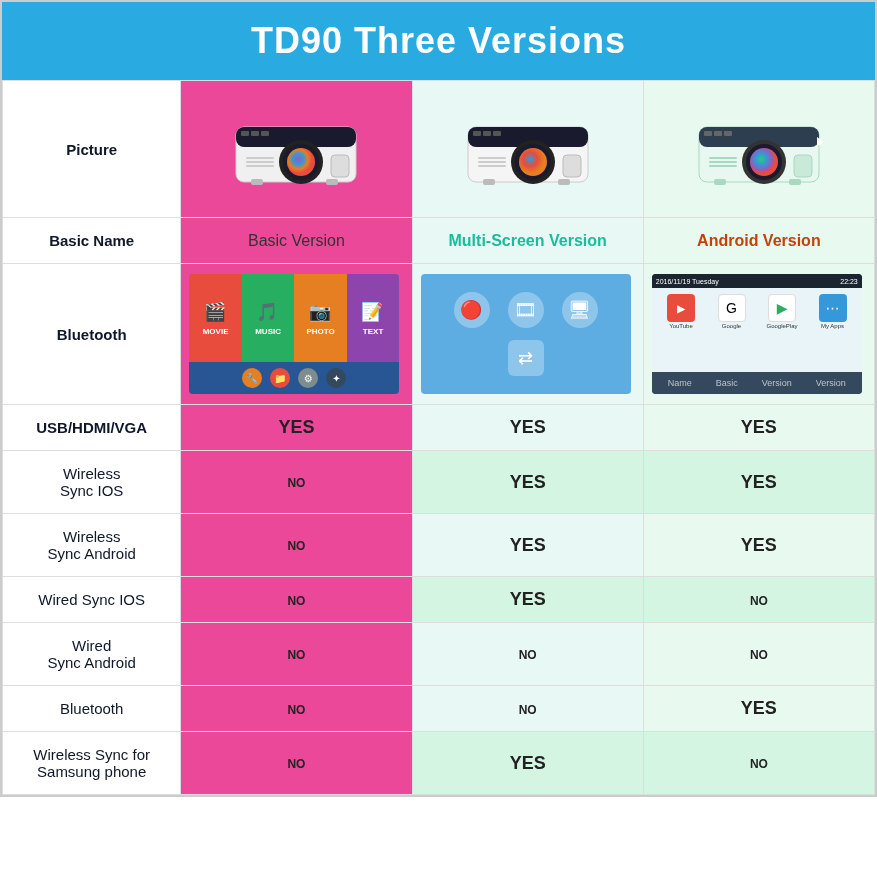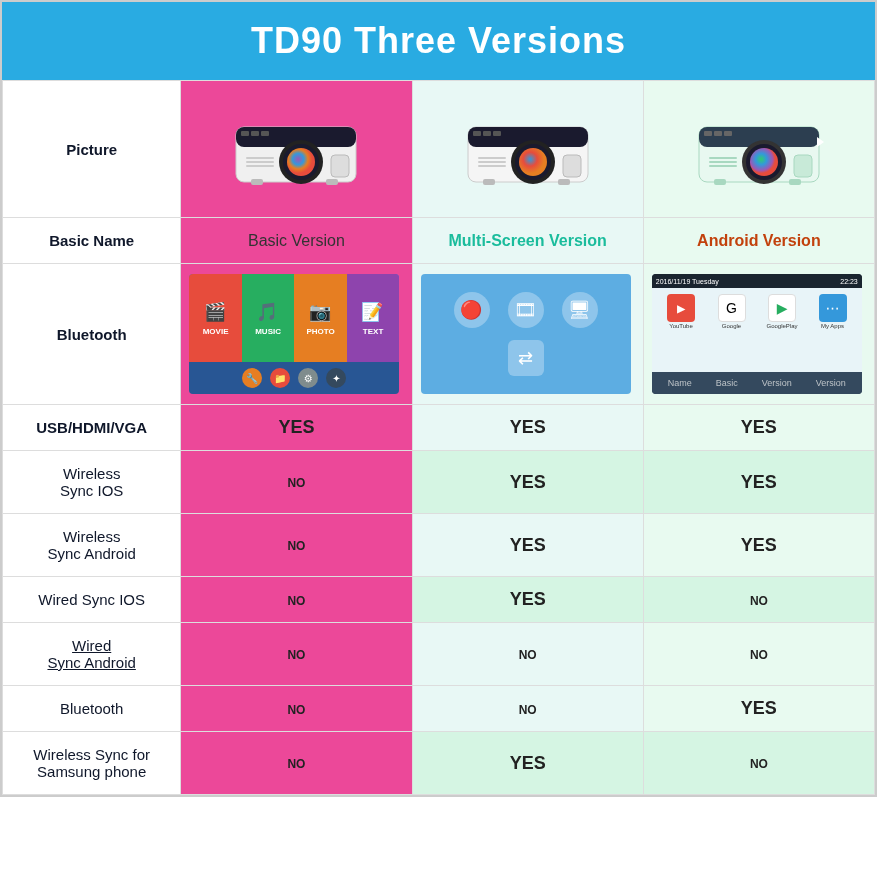--- a/index.html
+++ b/index.html
@@ -467,21 +467,21 @@
       </td>
       <td class="col-multi">
         <span class="yes-text">YES</span>
       </td>
       <td class="col-android">
         <span class="no-text">NO</span>
       </td>
     </tr>
 
     <tr class="data-row">
-      <td class="row-label" style="font-weight:normal;text-decoration:underline;">Wired<br>Sync Android</td>
+      <td class="row-label" style="font-weight:normal;">Wired<br>Sync Android</td>
       <td class="col-basic">
         <span class="no-text">NO</span>
       </td>
       <td class="col-multi">
         <span class="no-text">NO</span>
       </td>
       <td class="col-android">
         <span class="no-text">NO</span>
       </td>
     </tr>

